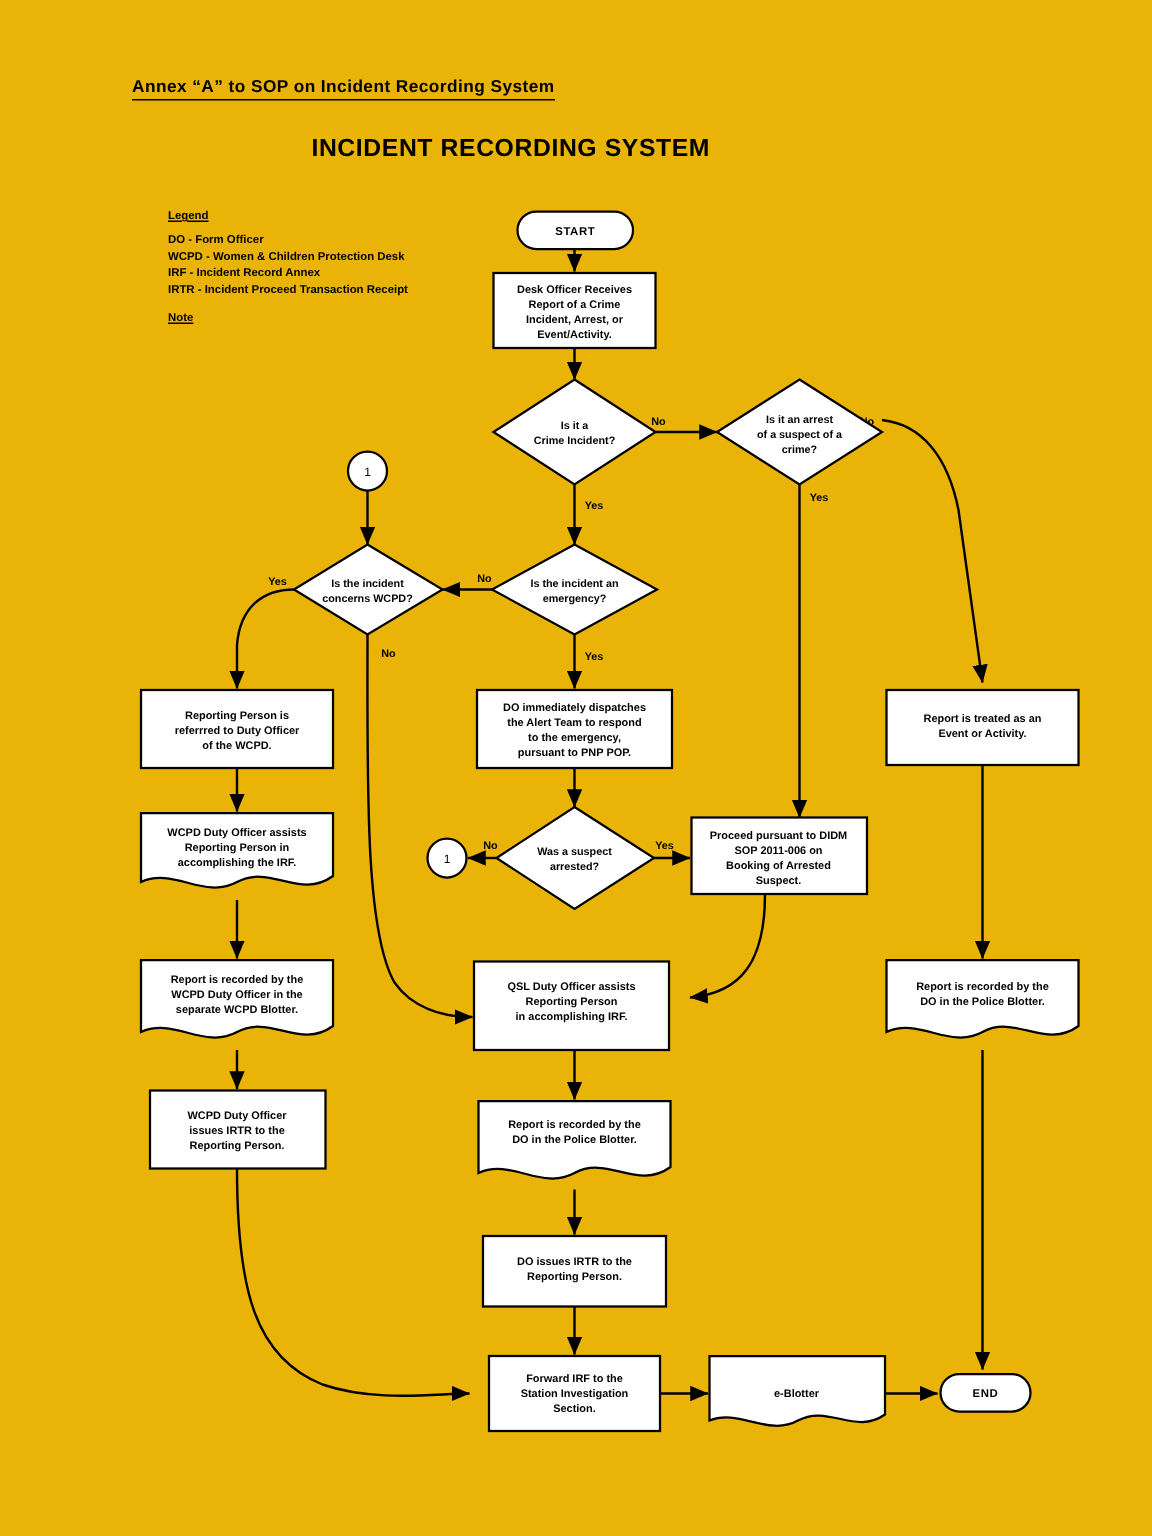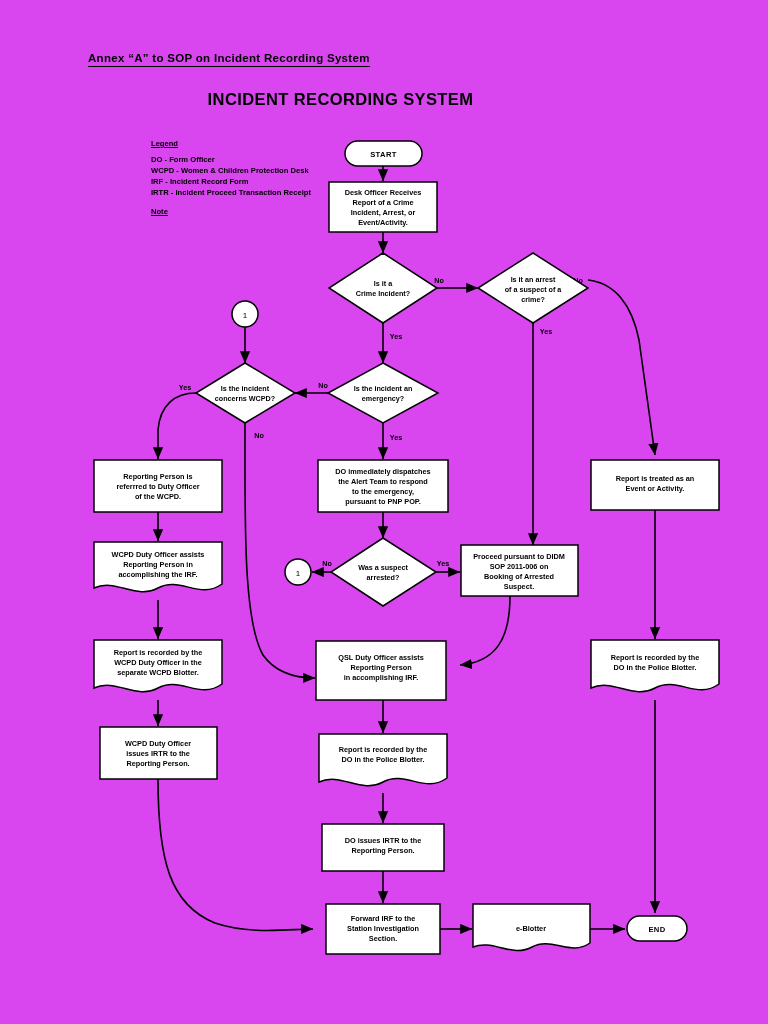--- a/index.html
+++ b/index.html
@@ -1,28 +1,28 @@
 <!DOCTYPE html>
 <html><head>
 <meta charset="utf-8">
 <style>
   html,body{margin:0;padding:0;background:#ffffff;}
   body{width:768px;height:1024px;overflow:hidden;
        font-family:"Liberation Sans","DejaVu Sans",sans-serif;color:#000;}
-  #page{position:relative;width:768px;height:1024px;background:#d946ef;}
+  #page{position:relative;width:768px;height:1024px;background:#eab308;}
 
   .hdr{position:absolute;left:88px;top:52px;font-size:11.5px;font-weight:bold;
        letter-spacing:.3px;border-bottom:1.6px solid #000;padding-bottom:2px;}
 
   .title{position:absolute;left:0;top:90px;width:681px;text-align:center;}
   .title .t1{font-size:16.5px;font-weight:bold;letter-spacing:.4px;}
   .title .t2{font-size:11.5px;font-weight:bold;margin-top:3px;}
 
   .legend{position:absolute;left:112px;top:138px;width:215px;font-size:7.6px;
-          font-weight:bold;line-height:1.45;margin-left:39px;}
+          font-weight:bold;line-height:1.45;}
   .legend .lh{text-decoration:underline;margin-bottom:5px;}
   .legend .gap{height:8px;}
   .legend .blk{margin-bottom:0px;}
   .legend .para{margin-top:2px;}
 
   svg{position:absolute;left:0;top:0;}
   .shp{fill:#ffffff;stroke:#000000;stroke-width:1.5;}
   .ln{fill:none;stroke:#000000;stroke-width:1.6;}
   .nodetxt{font-family:"Liberation Sans","DejaVu Sans",sans-serif;font-size:7.3px;
            font-weight:bold;text-anchor:middle;fill:#000;}
@@ -43,21 +43,21 @@
   <div class="hdr">Annex “A” to SOP on Incident Recording System</div>
 
   <div class="title">
     <div class="t1">INCIDENT RECORDING SYSTEM</div>
   </div>
 
   <div class="legend">
     <div class="lh">Legend</div>
     <div class="blk">DO - Form Officer</div>
     <div class="blk">WCPD - Women &amp; Children Protection Desk</div>
-    <div class="blk">IRF - Incident Record Form</div>
+    <div class="blk">IRF - Incident Record Annex</div>
     <div class="blk">IRTR - Incident Proceed Transaction Receipt</div>
     <div class="gap"></div>
     <div class="lh">Note</div>
     <div class="gap" style="height:6px"></div>
   </div>
 
   <svg width="768" height="1024" viewBox="0 0 768 1024">
     <defs>
       <marker id="ar" markerWidth="9" markerHeight="9" refX="7.4" refY="3.2" orient="auto" markerUnits="strokeWidth">
         <path d="M0,0 L7.6,3.2 L0,6.4 z" fill="#000"></path>

